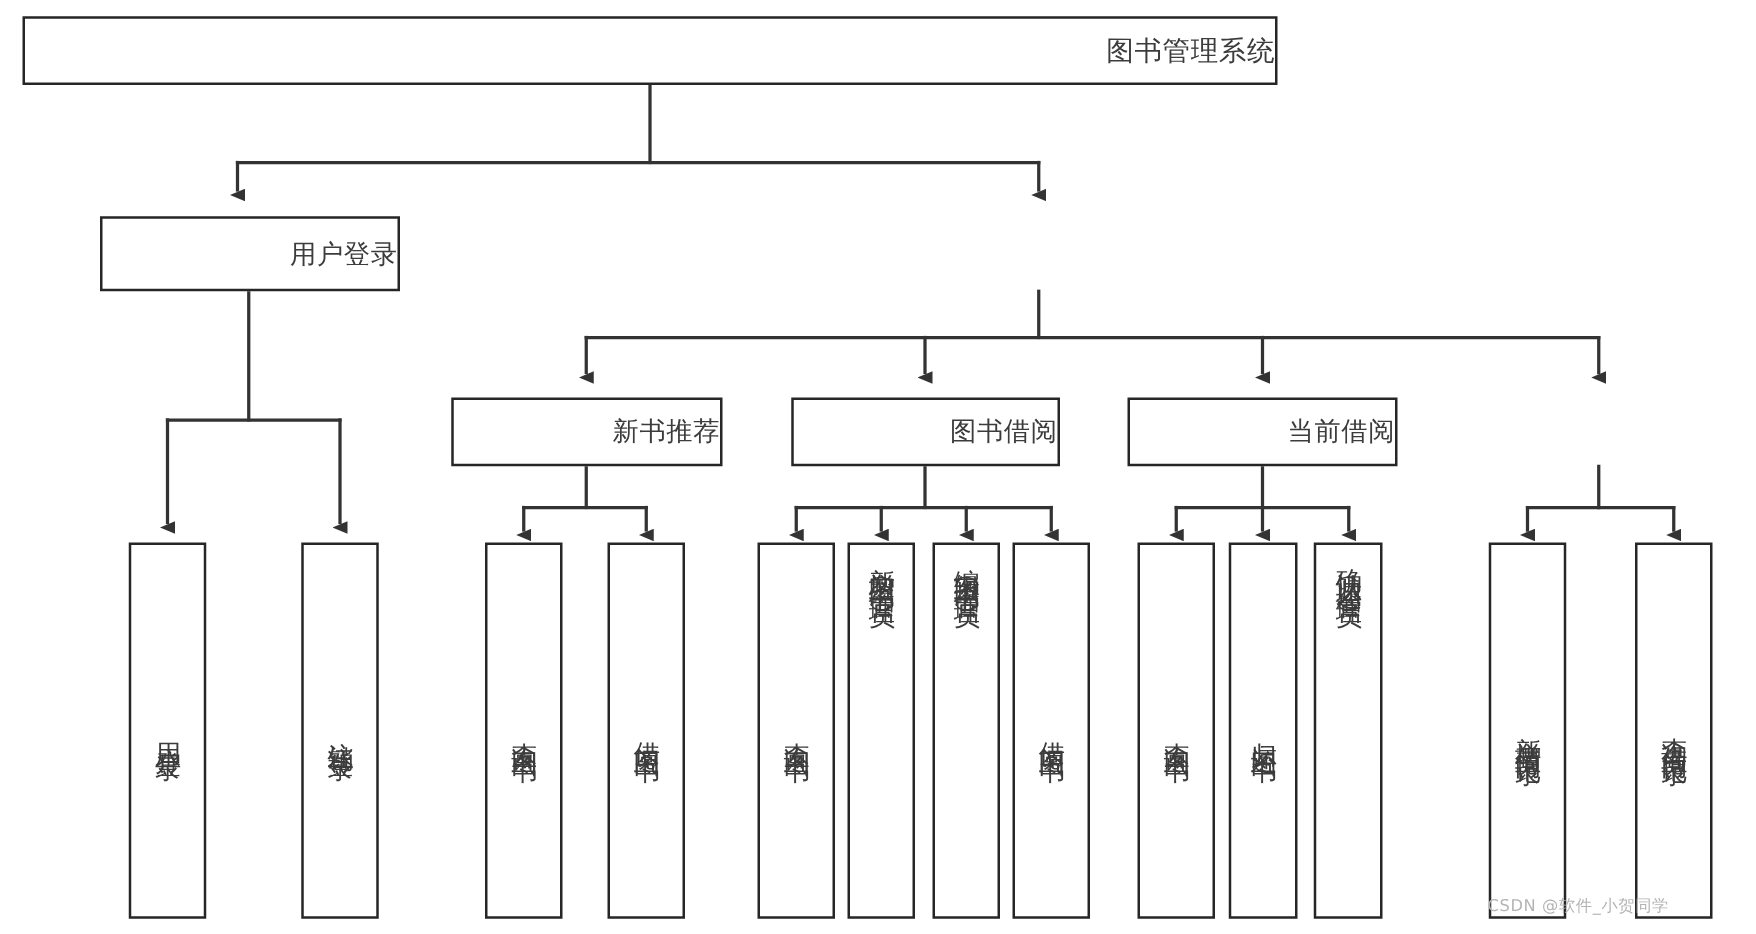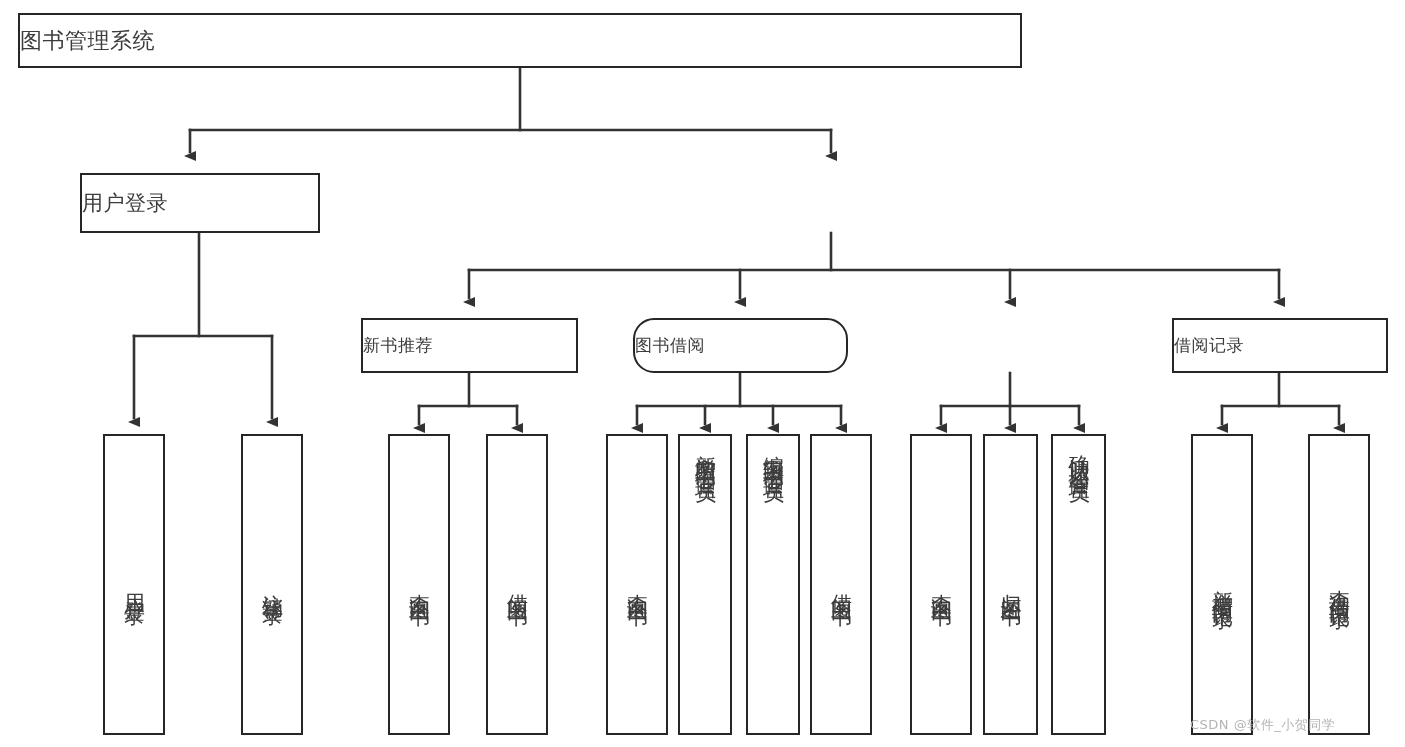--- a/index.html
+++ b/index.html
@@ -25,33 +25,34 @@
     width: 1405px;
     height: 747px;
   }
   .node-box {
     position: absolute;
     box-sizing: border-box;
     background: #ffffff;
     border: 2px solid #262626;
     display: flex;
     align-items: center;
-    justify-content: flex-start;
+    justify-content: flex-end;
+    font-family: Liberation Serif, serif;
   }
   .node-label {
     color: #3c3c3c;
     font-size: 21px;
     line-height: 1.18;
     letter-spacing: 0.5px;
     white-space: pre;
     text-align: center;
   }
   .node-root .node-label { font-size: 22px; }
   .node-l2 .node-label { font-size: 21px; }
-  .node-l3 .node-label { font-size: 17px; }
+  .node-l3 .node-label { font-size: 21px; }
   .leaf-box {
     position: absolute;
     box-sizing: border-box;
     background: #ffffff;
     border: 2px solid #262626;
     display: flex;
     align-items: center;
     justify-content: center;
     overflow: hidden;
   }
@@ -137,28 +138,28 @@
 
   <div class="node-box node-l2" style="left:80px; top:173px; width:240px; height:60px;">
     <span class="node-label">用户登录</span>
   </div>
 
 
   <div class="node-box node-l3" style="left:361px; top:318px; width:217px; height:55px;">
     <span class="node-label">新书推荐</span>
   </div>
 
-  <div class="node-box node-l3" style="left:633px; top:318px; width:215px; height:55px;border-radius:21px;">
+  <div class="node-box node-l3" style="left:633px; top:318px; width:215px; height:55px;">
     <span class="node-label">图书借阅</span>
   </div>
 
-
-  <div class="node-box node-l3" style="left:1172px; top:318px; width:216px; height:55px;">
-    <span class="node-label">借阅记录</span>
-  </div>
+  <div class="node-box node-l3" style="left:902px; top:318px; width:216px; height:55px;">
+    <span class="node-label">当前借阅</span>
+  </div>
+
 
   <div class="leaf-box" style="left:103px; top:434px; width:62px; height:301px;">
     <span class="leaf-label">用户登录</span>
   </div>
 
   <div class="leaf-box" style="left:241px; top:434px; width:62px; height:301px;">
     <span class="leaf-label">注销登录</span>
   </div>
 
   <div class="leaf-box" style="left:388px; top:434px; width:62px; height:301px;">

